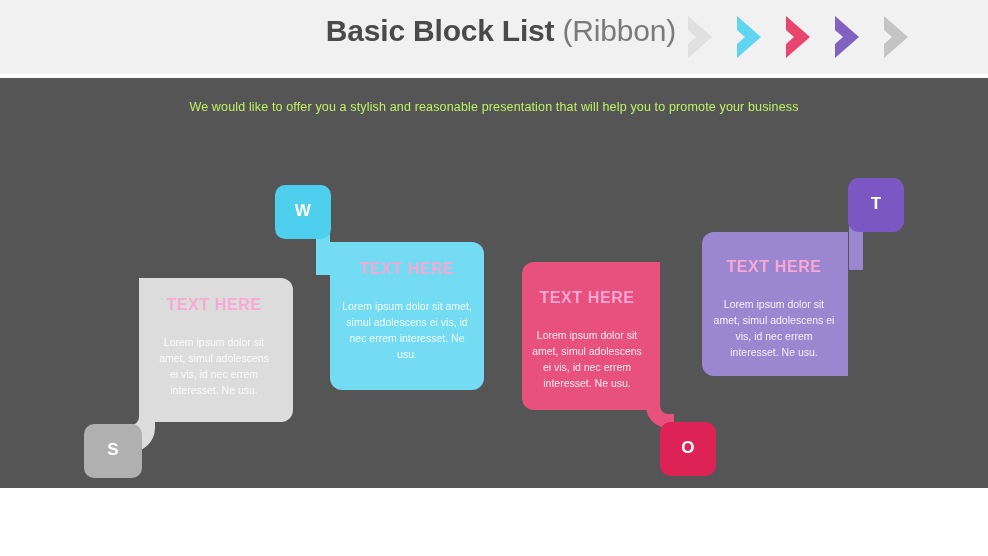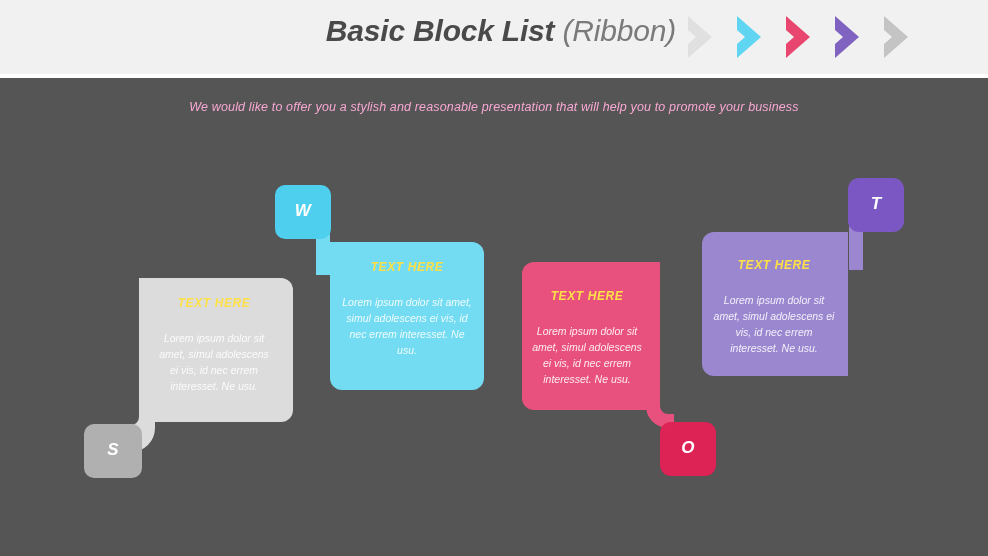--- a/index.html
+++ b/index.html
@@ -6,24 +6,23 @@
     margin: 0;
     padding: 0;
     background: #ffffff;
   }
   body {
     font-family: "Liberation Sans", sans-serif;
   }
   #slide {
     position: relative;
     width: 988px;
-    height: 556px;
+    height: 488px;
     overflow: hidden;
     background: #555555;
-    font-style: italic;
   }
 
   
   #header {
     position: absolute;
     left: 0;
     top: 0;
     width: 988px;
     height: 74px;
     background: #f1f1f1;
@@ -69,43 +68,43 @@
   }
 
   
   #subtitle {
     position: absolute;
     left: 0;
     top: 100px;
     width: 988px;
     text-align: center;
     font-size: 12.5px;
-    color: #f9a8d4;
+    color: #bef264;
     letter-spacing: 0.15px;
   }
 
   
   .block {
     position: absolute;
   }
   .block svg {
     position: absolute;
     left: 0;
     top: 0;
     display: block;
   }
   .block-text {
     position: absolute;
     text-align: center;
     box-sizing: border-box;
   }
   .block-heading {
-    font-size: 12px;
+    font-size: 16px;
     font-weight: bold;
-    color: #fde047;
+    color: #f9a8d4;
     letter-spacing: 0.6px;
     margin: 0 0 20px 0;
   }
   .block-body {
     font-size: 10.5px;
     line-height: 16px;
     color: #ffffff;
     opacity: 0.88;
     margin: 12px;
   }

